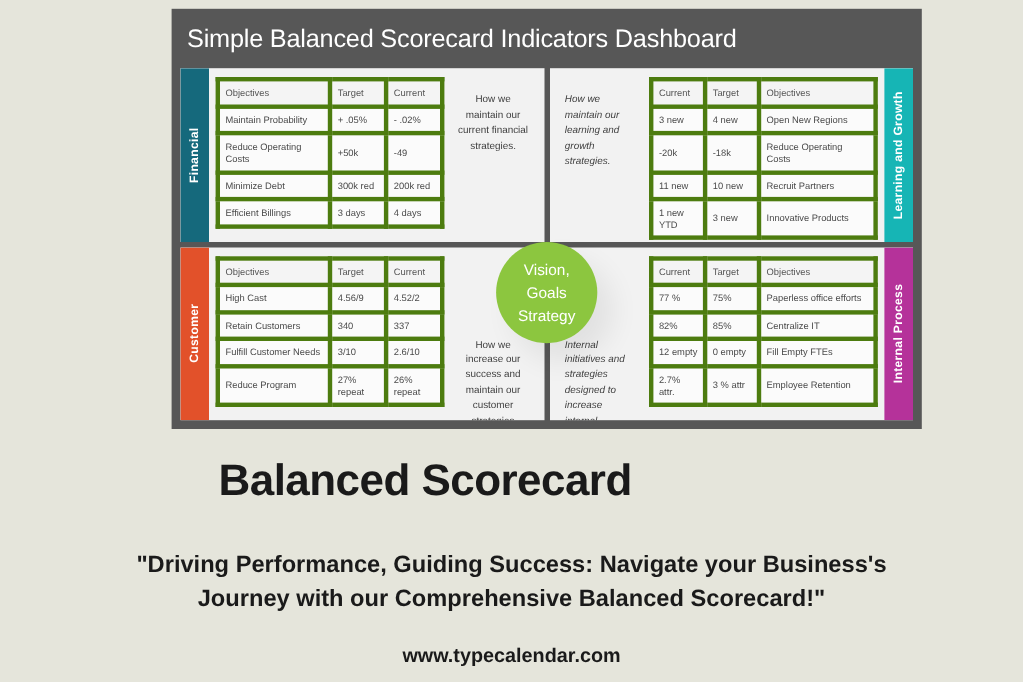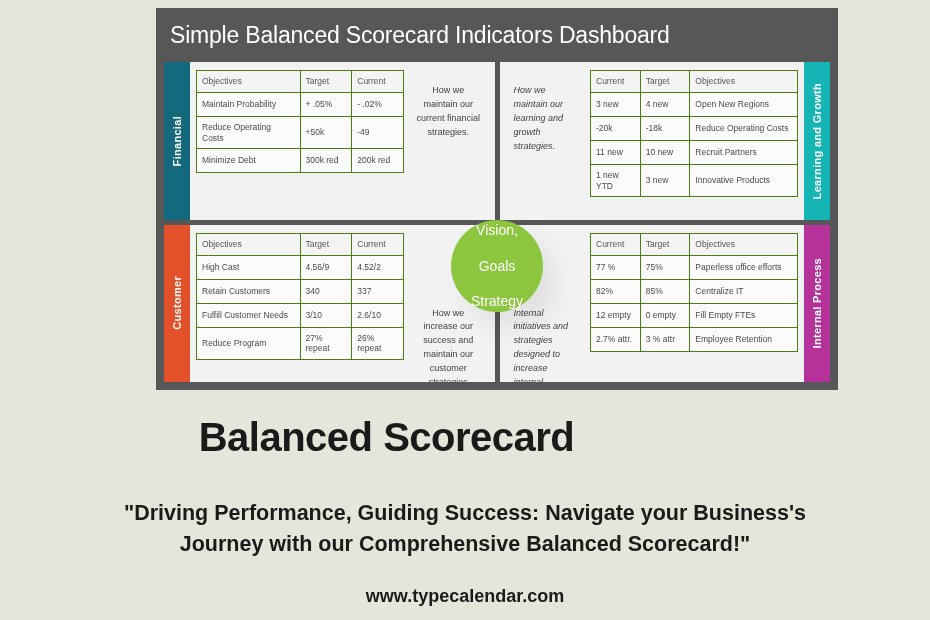--- a/index.html
+++ b/index.html
@@ -79,21 +79,21 @@
 
   
   .sc-table {
     border-collapse: collapse;
     width: 208px;
     flex: 0 0 208px;
     table-layout: fixed;
     align-self: flex-start;
   }
   .sc-table th, .sc-table td {
-    border: 1px solid #4d7c0f;
+    border: 4px solid #4d7c0f;
     font-size: 8.5px;
     color: #4a4a4a;
     padding: 5px 5px;
     text-align: left;
     vertical-align: middle;
     line-height: 1.25;
     font-weight: normal;
     background: #fbfbfb;
   }
   .sc-table th { background: #f4f4f4; color: #555; height: 22px; }
@@ -205,20 +205,25 @@
             <tr>
               <td>Reduce Operating Costs</td>
               <td>+50k</td>
               <td>-49</td>
             </tr>
             <tr>
               <td>Minimize Debt</td>
               <td>300k red</td>
               <td>200k red</td>
             </tr>
+            <tr>
+              <td>Efficient Billings</td>
+              <td>3 days</td>
+              <td>4 days</td>
+            </tr>
           </tbody>
         </table>
         <div class="blurb align-right">How we maintain our current financial strategies.</div>
       </div>
     </div>
 
     <div class="quadrant right" style="background: rgb(242, 242, 242);">
       <div class="spine" style="background: rgb(22, 181, 181);">
         <span class="spine-text">Learning and Growth</span>
       </div>
@@ -348,21 +353,21 @@
               <td>Employee Retention</td>
             </tr>
           </tbody>
         </table>
         <div class="blurb align-left low">Internal initiatives and strategies designed to increase internal performance.</div>
       </div>
     </div>
 
   </div>
 
-  <div id="vision-circle" style="background: rgb(140, 198, 63); justify-content: space-between;">
+  <div id="vision-circle" style="background: rgb(140, 198, 63);">
     <span>Vision,</span>
     <span>Goals</span>
     <span>Strategy</span>
   </div>
 </div>
 
 <div id="headline">Balanced Scorecard</div>
 <div id="tagline">"Driving Performance, Guiding Success: Navigate your Business's Journey with our Comprehensive Balanced Scorecard!"</div>
 <div id="website">www.typecalendar.com</div>
 

